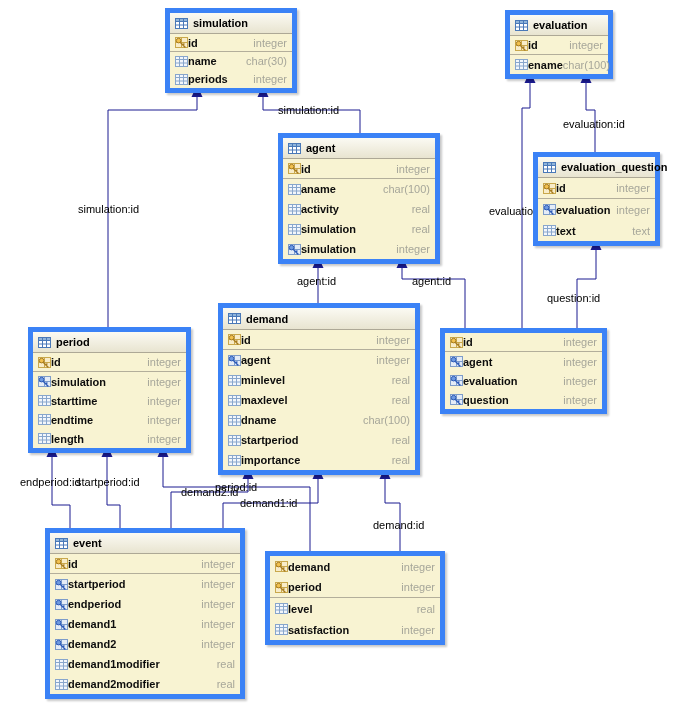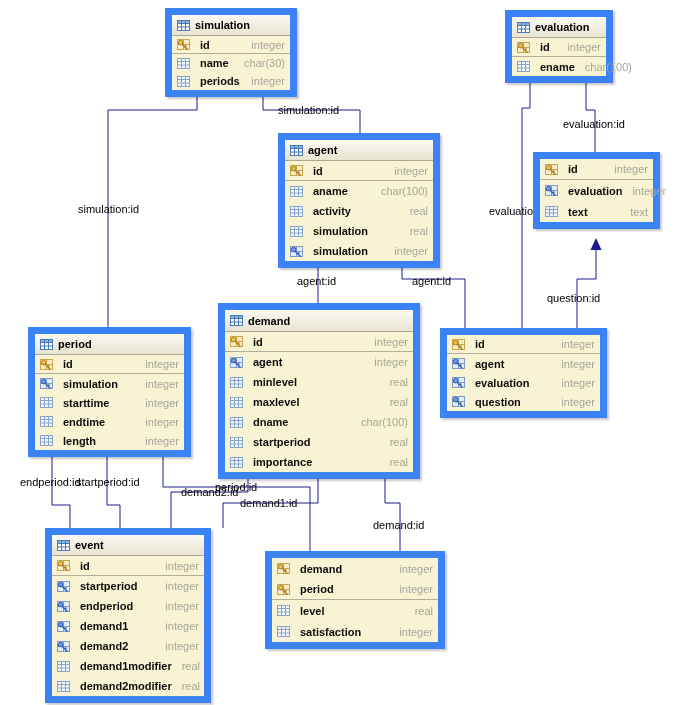--- a/index.html
+++ b/index.html
@@ -4,33 +4,33 @@
 <style>
   html,body{margin:0;padding:0;background:#ffffff;}
   #canvas{
     position:relative;width:682px;height:705px;background:#ffffff;
     font-family:"Liberation Sans",sans-serif;overflow:hidden;
   }
   #rel-layer{position:absolute;left:0;top:0;}
   .tbl{
     position:absolute;
     background:#F8F3D2;
-    border:7px solid #3b82f6;
+    border:5px solid #3b82f6;
     box-shadow:2px 2px 2px rgba(0,0,0,0.22);
     box-sizing:border-box;
   }
   .thead{
     display:flex;align-items:center;gap:5px;padding:0 5px;
     background:linear-gradient(#FBFAF3,#E8E4D0);
     border-bottom:1px solid #ada896;
     font-size:11px;font-weight:bold;color:#000;
     white-space:nowrap;box-sizing:border-box;
   }
   .row{
-    display:flex;align-items:center;gap:10px;padding:0 5px;
+    display:flex;align-items:center;gap:0;padding:0 5px;
     font-size:11px;white-space:nowrap;box-sizing:border-box;
   }
   .row.sect-end{border-bottom:1px solid #b3ae9b;}
   .fname{font-weight:bold;color:#0d0d0d;}
   .ftype{margin-left:auto;color:#A6A69A;}
   .icon{display:inline-flex;flex:0 0 auto;line-height:0;}
   text.rel-label{font-family:"Liberation Sans",sans-serif;font-size:11px;fill:#000;}
 </style>
 </head>
 <body>
@@ -269,309 +269,321 @@
             <line x1="0.5" y1="5.5" x2="12.5" y2="5.5" stroke="#7d9cc9"></line>
             <circle cx="3.6" cy="3.6" r="2.3" fill="#6f9ae0" stroke="#2d5bb8"></circle>
             <path d="M5.2 5.2 L10.4 10.4 M8 8 L9.4 6.6" stroke="#2d5bb8" stroke-width="1.4" fill="none"></path>
           </svg>
         </span>
         <span class="fname">simulation</span>
         <span class="ftype">integer</span>
       </div>
     </div>
     <div class="tbl" style="left: 533px; top: 152px; width: 127px;">
-      <div class="row sect-end" style="height:21px">
-        <span class="icon">
-          <svg width="13" height="11" viewBox="0 0 13 11">
-            <rect x="0.5" y="0.5" width="12" height="10" fill="#f8ecc8" stroke="#c9a84c"></rect>
-            <line x1="6.5" y1="0.5" x2="6.5" y2="10.5" stroke="#c9a84c"></line>
-            <line x1="0.5" y1="5.5" x2="12.5" y2="5.5" stroke="#c9a84c"></line>
-            <circle cx="3.6" cy="3.6" r="2.3" fill="#f2c14e" stroke="#a87c1f"></circle>
-            <path d="M5.2 5.2 L10.4 10.4 M8 8 L9.4 6.6" stroke="#a87c1f" stroke-width="1.4" fill="none"></path>
-          </svg>
-        </span>
-        <span class="fname">id</span>
-        <span class="ftype">integer</span>
-      </div>
-      <div class="row" style="height:21px">
-        <span class="icon">
-          <svg width="13" height="11" viewBox="0 0 13 11">
-            <rect x="0.5" y="0.5" width="12" height="10" fill="#e4ecf7" stroke="#7d9cc9"></rect>
-            <line x1="6.5" y1="0.5" x2="6.5" y2="10.5" stroke="#7d9cc9"></line>
-            <line x1="0.5" y1="5.5" x2="12.5" y2="5.5" stroke="#7d9cc9"></line>
-            <circle cx="3.6" cy="3.6" r="2.3" fill="#6f9ae0" stroke="#2d5bb8"></circle>
-            <path d="M5.2 5.2 L10.4 10.4 M8 8 L9.4 6.6" stroke="#2d5bb8" stroke-width="1.4" fill="none"></path>
-          </svg>
-        </span>
-        <span class="fname">evaluation</span>
-        <span class="ftype">integer</span>
-      </div>
-      <div class="row" style="height:21px">
-        <span class="icon">
-          <svg width="13" height="11" viewBox="0 0 13 11">
-            <rect x="0.5" y="0.5" width="12" height="10" fill="#f2f6fb" stroke="#88a6cc"></rect>
-            <line x1="4.5" y1="0.5" x2="4.5" y2="10.5" stroke="#88a6cc"></line>
-            <line x1="8.5" y1="0.5" x2="8.5" y2="10.5" stroke="#88a6cc"></line>
-            <line x1="0.5" y1="3.5" x2="12.5" y2="3.5" stroke="#88a6cc"></line>
-            <line x1="0.5" y1="7" x2="12.5" y2="7" stroke="#88a6cc"></line>
-          </svg>
-        </span>
-        <span class="fname">text</span>
-        <span class="ftype">text</span>
-      </div>
-    </div>
-    <div class="tbl" style="left: 28px; top: 327px; width: 163px;">
       <div class="thead" style="height:21px">
         <span class="icon">
           <svg width="13" height="11" viewBox="0 0 13 11">
             <rect x="0.5" y="0.5" width="12" height="10" fill="#ffffff" stroke="#4a79b8"></rect>
             <rect x="0.5" y="0.5" width="12" height="3" fill="#8fb4da" stroke="#4a79b8"></rect>
             <line x1="4.5" y1="0.5" x2="4.5" y2="10.5" stroke="#4a79b8"></line>
             <line x1="8.5" y1="0.5" x2="8.5" y2="10.5" stroke="#4a79b8"></line>
             <line x1="0.5" y1="7" x2="12.5" y2="7" stroke="#4a79b8"></line>
           </svg>
         </span>
-        <span>period</span>
-      </div>
-      <div class="row sect-end" style="height:19px">
+        <span>evaluation_question</span>
+      </div>
+      <div class="row sect-end" style="height:21px">
         <span class="icon">
           <svg width="13" height="11" viewBox="0 0 13 11">
             <rect x="0.5" y="0.5" width="12" height="10" fill="#f8ecc8" stroke="#c9a84c"></rect>
             <line x1="6.5" y1="0.5" x2="6.5" y2="10.5" stroke="#c9a84c"></line>
             <line x1="0.5" y1="5.5" x2="12.5" y2="5.5" stroke="#c9a84c"></line>
             <circle cx="3.6" cy="3.6" r="2.3" fill="#f2c14e" stroke="#a87c1f"></circle>
             <path d="M5.2 5.2 L10.4 10.4 M8 8 L9.4 6.6" stroke="#a87c1f" stroke-width="1.4" fill="none"></path>
           </svg>
         </span>
         <span class="fname">id</span>
         <span class="ftype">integer</span>
       </div>
-      <div class="row" style="height:19px">
-        <span class="icon">
-          <svg width="13" height="11" viewBox="0 0 13 11">
-            <rect x="0.5" y="0.5" width="12" height="10" fill="#e4ecf7" stroke="#7d9cc9"></rect>
-            <line x1="6.5" y1="0.5" x2="6.5" y2="10.5" stroke="#7d9cc9"></line>
-            <line x1="0.5" y1="5.5" x2="12.5" y2="5.5" stroke="#7d9cc9"></line>
-            <circle cx="3.6" cy="3.6" r="2.3" fill="#6f9ae0" stroke="#2d5bb8"></circle>
-            <path d="M5.2 5.2 L10.4 10.4 M8 8 L9.4 6.6" stroke="#2d5bb8" stroke-width="1.4" fill="none"></path>
-          </svg>
-        </span>
-        <span class="fname">simulation</span>
-        <span class="ftype">integer</span>
-      </div>
-      <div class="row" style="height:19px">
-        <span class="icon">
-          <svg width="13" height="11" viewBox="0 0 13 11">
-            <rect x="0.5" y="0.5" width="12" height="10" fill="#f2f6fb" stroke="#88a6cc"></rect>
-            <line x1="4.5" y1="0.5" x2="4.5" y2="10.5" stroke="#88a6cc"></line>
-            <line x1="8.5" y1="0.5" x2="8.5" y2="10.5" stroke="#88a6cc"></line>
-            <line x1="0.5" y1="3.5" x2="12.5" y2="3.5" stroke="#88a6cc"></line>
-            <line x1="0.5" y1="7" x2="12.5" y2="7" stroke="#88a6cc"></line>
-          </svg>
-        </span>
-        <span class="fname">starttime</span>
-        <span class="ftype">integer</span>
-      </div>
-      <div class="row" style="height:19px">
-        <span class="icon">
-          <svg width="13" height="11" viewBox="0 0 13 11">
-            <rect x="0.5" y="0.5" width="12" height="10" fill="#f2f6fb" stroke="#88a6cc"></rect>
-            <line x1="4.5" y1="0.5" x2="4.5" y2="10.5" stroke="#88a6cc"></line>
-            <line x1="8.5" y1="0.5" x2="8.5" y2="10.5" stroke="#88a6cc"></line>
-            <line x1="0.5" y1="3.5" x2="12.5" y2="3.5" stroke="#88a6cc"></line>
-            <line x1="0.5" y1="7" x2="12.5" y2="7" stroke="#88a6cc"></line>
-          </svg>
-        </span>
-        <span class="fname">endtime</span>
-        <span class="ftype">integer</span>
-      </div>
-      <div class="row" style="height:19px">
-        <span class="icon">
-          <svg width="13" height="11" viewBox="0 0 13 11">
-            <rect x="0.5" y="0.5" width="12" height="10" fill="#f2f6fb" stroke="#88a6cc"></rect>
-            <line x1="4.5" y1="0.5" x2="4.5" y2="10.5" stroke="#88a6cc"></line>
-            <line x1="8.5" y1="0.5" x2="8.5" y2="10.5" stroke="#88a6cc"></line>
-            <line x1="0.5" y1="3.5" x2="12.5" y2="3.5" stroke="#88a6cc"></line>
-            <line x1="0.5" y1="7" x2="12.5" y2="7" stroke="#88a6cc"></line>
-          </svg>
-        </span>
-        <span class="fname">length</span>
-        <span class="ftype">integer</span>
-      </div>
-    </div>
-    <div class="tbl" style="left: 218px; top: 303px; width: 202px;">
-      <div class="thead" style="height:22px">
+      <div class="row" style="height:21px">
+        <span class="icon">
+          <svg width="13" height="11" viewBox="0 0 13 11">
+            <rect x="0.5" y="0.5" width="12" height="10" fill="#e4ecf7" stroke="#7d9cc9"></rect>
+            <line x1="6.5" y1="0.5" x2="6.5" y2="10.5" stroke="#7d9cc9"></line>
+            <line x1="0.5" y1="5.5" x2="12.5" y2="5.5" stroke="#7d9cc9"></line>
+            <circle cx="3.6" cy="3.6" r="2.3" fill="#6f9ae0" stroke="#2d5bb8"></circle>
+            <path d="M5.2 5.2 L10.4 10.4 M8 8 L9.4 6.6" stroke="#2d5bb8" stroke-width="1.4" fill="none"></path>
+          </svg>
+        </span>
+        <span class="fname">evaluation</span>
+        <span class="ftype">integer</span>
+      </div>
+      <div class="row" style="height:21px">
+        <span class="icon">
+          <svg width="13" height="11" viewBox="0 0 13 11">
+            <rect x="0.5" y="0.5" width="12" height="10" fill="#f2f6fb" stroke="#88a6cc"></rect>
+            <line x1="4.5" y1="0.5" x2="4.5" y2="10.5" stroke="#88a6cc"></line>
+            <line x1="8.5" y1="0.5" x2="8.5" y2="10.5" stroke="#88a6cc"></line>
+            <line x1="0.5" y1="3.5" x2="12.5" y2="3.5" stroke="#88a6cc"></line>
+            <line x1="0.5" y1="7" x2="12.5" y2="7" stroke="#88a6cc"></line>
+          </svg>
+        </span>
+        <span class="fname">text</span>
+        <span class="ftype">text</span>
+      </div>
+    </div>
+    <div class="tbl" style="left: 28px; top: 327px; width: 163px;">
+      <div class="thead" style="height:21px">
         <span class="icon">
           <svg width="13" height="11" viewBox="0 0 13 11">
             <rect x="0.5" y="0.5" width="12" height="10" fill="#ffffff" stroke="#4a79b8"></rect>
             <rect x="0.5" y="0.5" width="12" height="3" fill="#8fb4da" stroke="#4a79b8"></rect>
             <line x1="4.5" y1="0.5" x2="4.5" y2="10.5" stroke="#4a79b8"></line>
             <line x1="8.5" y1="0.5" x2="8.5" y2="10.5" stroke="#4a79b8"></line>
             <line x1="0.5" y1="7" x2="12.5" y2="7" stroke="#4a79b8"></line>
           </svg>
         </span>
-        <span>demand</span>
-      </div>
-      <div class="row sect-end" style="height:20px">
+        <span>period</span>
+      </div>
+      <div class="row sect-end" style="height:19px">
         <span class="icon">
           <svg width="13" height="11" viewBox="0 0 13 11">
             <rect x="0.5" y="0.5" width="12" height="10" fill="#f8ecc8" stroke="#c9a84c"></rect>
             <line x1="6.5" y1="0.5" x2="6.5" y2="10.5" stroke="#c9a84c"></line>
             <line x1="0.5" y1="5.5" x2="12.5" y2="5.5" stroke="#c9a84c"></line>
             <circle cx="3.6" cy="3.6" r="2.3" fill="#f2c14e" stroke="#a87c1f"></circle>
             <path d="M5.2 5.2 L10.4 10.4 M8 8 L9.4 6.6" stroke="#a87c1f" stroke-width="1.4" fill="none"></path>
           </svg>
         </span>
         <span class="fname">id</span>
         <span class="ftype">integer</span>
       </div>
-      <div class="row" style="height:20px">
-        <span class="icon">
-          <svg width="13" height="11" viewBox="0 0 13 11">
-            <rect x="0.5" y="0.5" width="12" height="10" fill="#e4ecf7" stroke="#7d9cc9"></rect>
-            <line x1="6.5" y1="0.5" x2="6.5" y2="10.5" stroke="#7d9cc9"></line>
-            <line x1="0.5" y1="5.5" x2="12.5" y2="5.5" stroke="#7d9cc9"></line>
-            <circle cx="3.6" cy="3.6" r="2.3" fill="#6f9ae0" stroke="#2d5bb8"></circle>
-            <path d="M5.2 5.2 L10.4 10.4 M8 8 L9.4 6.6" stroke="#2d5bb8" stroke-width="1.4" fill="none"></path>
-          </svg>
-        </span>
-        <span class="fname">agent</span>
-        <span class="ftype">integer</span>
-      </div>
-      <div class="row" style="height:20px">
-        <span class="icon">
-          <svg width="13" height="11" viewBox="0 0 13 11">
-            <rect x="0.5" y="0.5" width="12" height="10" fill="#f2f6fb" stroke="#88a6cc"></rect>
-            <line x1="4.5" y1="0.5" x2="4.5" y2="10.5" stroke="#88a6cc"></line>
-            <line x1="8.5" y1="0.5" x2="8.5" y2="10.5" stroke="#88a6cc"></line>
-            <line x1="0.5" y1="3.5" x2="12.5" y2="3.5" stroke="#88a6cc"></line>
-            <line x1="0.5" y1="7" x2="12.5" y2="7" stroke="#88a6cc"></line>
-          </svg>
-        </span>
-        <span class="fname">minlevel</span>
-        <span class="ftype">real</span>
-      </div>
-      <div class="row" style="height:20px">
-        <span class="icon">
-          <svg width="13" height="11" viewBox="0 0 13 11">
-            <rect x="0.5" y="0.5" width="12" height="10" fill="#f2f6fb" stroke="#88a6cc"></rect>
-            <line x1="4.5" y1="0.5" x2="4.5" y2="10.5" stroke="#88a6cc"></line>
-            <line x1="8.5" y1="0.5" x2="8.5" y2="10.5" stroke="#88a6cc"></line>
-            <line x1="0.5" y1="3.5" x2="12.5" y2="3.5" stroke="#88a6cc"></line>
-            <line x1="0.5" y1="7" x2="12.5" y2="7" stroke="#88a6cc"></line>
-          </svg>
-        </span>
-        <span class="fname">maxlevel</span>
-        <span class="ftype">real</span>
-      </div>
-      <div class="row" style="height:20px">
-        <span class="icon">
-          <svg width="13" height="11" viewBox="0 0 13 11">
-            <rect x="0.5" y="0.5" width="12" height="10" fill="#f2f6fb" stroke="#88a6cc"></rect>
-            <line x1="4.5" y1="0.5" x2="4.5" y2="10.5" stroke="#88a6cc"></line>
-            <line x1="8.5" y1="0.5" x2="8.5" y2="10.5" stroke="#88a6cc"></line>
-            <line x1="0.5" y1="3.5" x2="12.5" y2="3.5" stroke="#88a6cc"></line>
-            <line x1="0.5" y1="7" x2="12.5" y2="7" stroke="#88a6cc"></line>
-          </svg>
-        </span>
-        <span class="fname">dname</span>
-        <span class="ftype">char(100)</span>
-      </div>
-      <div class="row" style="height:20px">
-        <span class="icon">
-          <svg width="13" height="11" viewBox="0 0 13 11">
-            <rect x="0.5" y="0.5" width="12" height="10" fill="#f2f6fb" stroke="#88a6cc"></rect>
-            <line x1="4.5" y1="0.5" x2="4.5" y2="10.5" stroke="#88a6cc"></line>
-            <line x1="8.5" y1="0.5" x2="8.5" y2="10.5" stroke="#88a6cc"></line>
-            <line x1="0.5" y1="3.5" x2="12.5" y2="3.5" stroke="#88a6cc"></line>
-            <line x1="0.5" y1="7" x2="12.5" y2="7" stroke="#88a6cc"></line>
-          </svg>
-        </span>
-        <span class="fname">startperiod</span>
-        <span class="ftype">real</span>
-      </div>
-      <div class="row" style="height:20px">
-        <span class="icon">
-          <svg width="13" height="11" viewBox="0 0 13 11">
-            <rect x="0.5" y="0.5" width="12" height="10" fill="#f2f6fb" stroke="#88a6cc"></rect>
-            <line x1="4.5" y1="0.5" x2="4.5" y2="10.5" stroke="#88a6cc"></line>
-            <line x1="8.5" y1="0.5" x2="8.5" y2="10.5" stroke="#88a6cc"></line>
-            <line x1="0.5" y1="3.5" x2="12.5" y2="3.5" stroke="#88a6cc"></line>
-            <line x1="0.5" y1="7" x2="12.5" y2="7" stroke="#88a6cc"></line>
-          </svg>
-        </span>
-        <span class="fname">importance</span>
-        <span class="ftype">real</span>
-      </div>
-    </div>
-    <div class="tbl" style="left: 440px; top: 328px; width: 167px;">
-      <div class="row sect-end" style="height:19px">
-        <span class="icon">
-          <svg width="13" height="11" viewBox="0 0 13 11">
-            <rect x="0.5" y="0.5" width="12" height="10" fill="#f8ecc8" stroke="#c9a84c"></rect>
-            <line x1="6.5" y1="0.5" x2="6.5" y2="10.5" stroke="#c9a84c"></line>
-            <line x1="0.5" y1="5.5" x2="12.5" y2="5.5" stroke="#c9a84c"></line>
-            <circle cx="3.6" cy="3.6" r="2.3" fill="#f2c14e" stroke="#a87c1f"></circle>
-            <path d="M5.2 5.2 L10.4 10.4 M8 8 L9.4 6.6" stroke="#a87c1f" stroke-width="1.4" fill="none"></path>
-          </svg>
-        </span>
-        <span class="fname">id</span>
-        <span class="ftype">integer</span>
-      </div>
       <div class="row" style="height:19px">
         <span class="icon">
           <svg width="13" height="11" viewBox="0 0 13 11">
             <rect x="0.5" y="0.5" width="12" height="10" fill="#e4ecf7" stroke="#7d9cc9"></rect>
             <line x1="6.5" y1="0.5" x2="6.5" y2="10.5" stroke="#7d9cc9"></line>
             <line x1="0.5" y1="5.5" x2="12.5" y2="5.5" stroke="#7d9cc9"></line>
             <circle cx="3.6" cy="3.6" r="2.3" fill="#6f9ae0" stroke="#2d5bb8"></circle>
             <path d="M5.2 5.2 L10.4 10.4 M8 8 L9.4 6.6" stroke="#2d5bb8" stroke-width="1.4" fill="none"></path>
           </svg>
         </span>
-        <span class="fname">agent</span>
+        <span class="fname">simulation</span>
         <span class="ftype">integer</span>
       </div>
       <div class="row" style="height:19px">
         <span class="icon">
           <svg width="13" height="11" viewBox="0 0 13 11">
-            <rect x="0.5" y="0.5" width="12" height="10" fill="#e4ecf7" stroke="#7d9cc9"></rect>
-            <line x1="6.5" y1="0.5" x2="6.5" y2="10.5" stroke="#7d9cc9"></line>
-            <line x1="0.5" y1="5.5" x2="12.5" y2="5.5" stroke="#7d9cc9"></line>
-            <circle cx="3.6" cy="3.6" r="2.3" fill="#6f9ae0" stroke="#2d5bb8"></circle>
-            <path d="M5.2 5.2 L10.4 10.4 M8 8 L9.4 6.6" stroke="#2d5bb8" stroke-width="1.4" fill="none"></path>
-          </svg>
-        </span>
-        <span class="fname">evaluation</span>
+            <rect x="0.5" y="0.5" width="12" height="10" fill="#f2f6fb" stroke="#88a6cc"></rect>
+            <line x1="4.5" y1="0.5" x2="4.5" y2="10.5" stroke="#88a6cc"></line>
+            <line x1="8.5" y1="0.5" x2="8.5" y2="10.5" stroke="#88a6cc"></line>
+            <line x1="0.5" y1="3.5" x2="12.5" y2="3.5" stroke="#88a6cc"></line>
+            <line x1="0.5" y1="7" x2="12.5" y2="7" stroke="#88a6cc"></line>
+          </svg>
+        </span>
+        <span class="fname">starttime</span>
         <span class="ftype">integer</span>
       </div>
       <div class="row" style="height:19px">
         <span class="icon">
           <svg width="13" height="11" viewBox="0 0 13 11">
-            <rect x="0.5" y="0.5" width="12" height="10" fill="#e4ecf7" stroke="#7d9cc9"></rect>
-            <line x1="6.5" y1="0.5" x2="6.5" y2="10.5" stroke="#7d9cc9"></line>
-            <line x1="0.5" y1="5.5" x2="12.5" y2="5.5" stroke="#7d9cc9"></line>
-            <circle cx="3.6" cy="3.6" r="2.3" fill="#6f9ae0" stroke="#2d5bb8"></circle>
-            <path d="M5.2 5.2 L10.4 10.4 M8 8 L9.4 6.6" stroke="#2d5bb8" stroke-width="1.4" fill="none"></path>
-          </svg>
-        </span>
-        <span class="fname">question</span>
-        <span class="ftype">integer</span>
-      </div>
-    </div>
-    <div class="tbl" style="left: 45px; top: 528px; width: 166px;">
-      <div class="thead" style="height:21px">
+            <rect x="0.5" y="0.5" width="12" height="10" fill="#f2f6fb" stroke="#88a6cc"></rect>
+            <line x1="4.5" y1="0.5" x2="4.5" y2="10.5" stroke="#88a6cc"></line>
+            <line x1="8.5" y1="0.5" x2="8.5" y2="10.5" stroke="#88a6cc"></line>
+            <line x1="0.5" y1="3.5" x2="12.5" y2="3.5" stroke="#88a6cc"></line>
+            <line x1="0.5" y1="7" x2="12.5" y2="7" stroke="#88a6cc"></line>
+          </svg>
+        </span>
+        <span class="fname">endtime</span>
+        <span class="ftype">integer</span>
+      </div>
+      <div class="row" style="height:19px">
+        <span class="icon">
+          <svg width="13" height="11" viewBox="0 0 13 11">
+            <rect x="0.5" y="0.5" width="12" height="10" fill="#f2f6fb" stroke="#88a6cc"></rect>
+            <line x1="4.5" y1="0.5" x2="4.5" y2="10.5" stroke="#88a6cc"></line>
+            <line x1="8.5" y1="0.5" x2="8.5" y2="10.5" stroke="#88a6cc"></line>
+            <line x1="0.5" y1="3.5" x2="12.5" y2="3.5" stroke="#88a6cc"></line>
+            <line x1="0.5" y1="7" x2="12.5" y2="7" stroke="#88a6cc"></line>
+          </svg>
+        </span>
+        <span class="fname">length</span>
+        <span class="ftype">integer</span>
+      </div>
+    </div>
+    <div class="tbl" style="left: 218px; top: 303px; width: 202px;">
+      <div class="thead" style="height:22px">
         <span class="icon">
           <svg width="13" height="11" viewBox="0 0 13 11">
             <rect x="0.5" y="0.5" width="12" height="10" fill="#ffffff" stroke="#4a79b8"></rect>
             <rect x="0.5" y="0.5" width="12" height="3" fill="#8fb4da" stroke="#4a79b8"></rect>
             <line x1="4.5" y1="0.5" x2="4.5" y2="10.5" stroke="#4a79b8"></line>
             <line x1="8.5" y1="0.5" x2="8.5" y2="10.5" stroke="#4a79b8"></line>
             <line x1="0.5" y1="7" x2="12.5" y2="7" stroke="#4a79b8"></line>
           </svg>
         </span>
+        <span>demand</span>
+      </div>
+      <div class="row sect-end" style="height:20px">
+        <span class="icon">
+          <svg width="13" height="11" viewBox="0 0 13 11">
+            <rect x="0.5" y="0.5" width="12" height="10" fill="#f8ecc8" stroke="#c9a84c"></rect>
+            <line x1="6.5" y1="0.5" x2="6.5" y2="10.5" stroke="#c9a84c"></line>
+            <line x1="0.5" y1="5.5" x2="12.5" y2="5.5" stroke="#c9a84c"></line>
+            <circle cx="3.6" cy="3.6" r="2.3" fill="#f2c14e" stroke="#a87c1f"></circle>
+            <path d="M5.2 5.2 L10.4 10.4 M8 8 L9.4 6.6" stroke="#a87c1f" stroke-width="1.4" fill="none"></path>
+          </svg>
+        </span>
+        <span class="fname">id</span>
+        <span class="ftype">integer</span>
+      </div>
+      <div class="row" style="height:20px">
+        <span class="icon">
+          <svg width="13" height="11" viewBox="0 0 13 11">
+            <rect x="0.5" y="0.5" width="12" height="10" fill="#e4ecf7" stroke="#7d9cc9"></rect>
+            <line x1="6.5" y1="0.5" x2="6.5" y2="10.5" stroke="#7d9cc9"></line>
+            <line x1="0.5" y1="5.5" x2="12.5" y2="5.5" stroke="#7d9cc9"></line>
+            <circle cx="3.6" cy="3.6" r="2.3" fill="#6f9ae0" stroke="#2d5bb8"></circle>
+            <path d="M5.2 5.2 L10.4 10.4 M8 8 L9.4 6.6" stroke="#2d5bb8" stroke-width="1.4" fill="none"></path>
+          </svg>
+        </span>
+        <span class="fname">agent</span>
+        <span class="ftype">integer</span>
+      </div>
+      <div class="row" style="height:20px">
+        <span class="icon">
+          <svg width="13" height="11" viewBox="0 0 13 11">
+            <rect x="0.5" y="0.5" width="12" height="10" fill="#f2f6fb" stroke="#88a6cc"></rect>
+            <line x1="4.5" y1="0.5" x2="4.5" y2="10.5" stroke="#88a6cc"></line>
+            <line x1="8.5" y1="0.5" x2="8.5" y2="10.5" stroke="#88a6cc"></line>
+            <line x1="0.5" y1="3.5" x2="12.5" y2="3.5" stroke="#88a6cc"></line>
+            <line x1="0.5" y1="7" x2="12.5" y2="7" stroke="#88a6cc"></line>
+          </svg>
+        </span>
+        <span class="fname">minlevel</span>
+        <span class="ftype">real</span>
+      </div>
+      <div class="row" style="height:20px">
+        <span class="icon">
+          <svg width="13" height="11" viewBox="0 0 13 11">
+            <rect x="0.5" y="0.5" width="12" height="10" fill="#f2f6fb" stroke="#88a6cc"></rect>
+            <line x1="4.5" y1="0.5" x2="4.5" y2="10.5" stroke="#88a6cc"></line>
+            <line x1="8.5" y1="0.5" x2="8.5" y2="10.5" stroke="#88a6cc"></line>
+            <line x1="0.5" y1="3.5" x2="12.5" y2="3.5" stroke="#88a6cc"></line>
+            <line x1="0.5" y1="7" x2="12.5" y2="7" stroke="#88a6cc"></line>
+          </svg>
+        </span>
+        <span class="fname">maxlevel</span>
+        <span class="ftype">real</span>
+      </div>
+      <div class="row" style="height:20px">
+        <span class="icon">
+          <svg width="13" height="11" viewBox="0 0 13 11">
+            <rect x="0.5" y="0.5" width="12" height="10" fill="#f2f6fb" stroke="#88a6cc"></rect>
+            <line x1="4.5" y1="0.5" x2="4.5" y2="10.5" stroke="#88a6cc"></line>
+            <line x1="8.5" y1="0.5" x2="8.5" y2="10.5" stroke="#88a6cc"></line>
+            <line x1="0.5" y1="3.5" x2="12.5" y2="3.5" stroke="#88a6cc"></line>
+            <line x1="0.5" y1="7" x2="12.5" y2="7" stroke="#88a6cc"></line>
+          </svg>
+        </span>
+        <span class="fname">dname</span>
+        <span class="ftype">char(100)</span>
+      </div>
+      <div class="row" style="height:20px">
+        <span class="icon">
+          <svg width="13" height="11" viewBox="0 0 13 11">
+            <rect x="0.5" y="0.5" width="12" height="10" fill="#f2f6fb" stroke="#88a6cc"></rect>
+            <line x1="4.5" y1="0.5" x2="4.5" y2="10.5" stroke="#88a6cc"></line>
+            <line x1="8.5" y1="0.5" x2="8.5" y2="10.5" stroke="#88a6cc"></line>
+            <line x1="0.5" y1="3.5" x2="12.5" y2="3.5" stroke="#88a6cc"></line>
+            <line x1="0.5" y1="7" x2="12.5" y2="7" stroke="#88a6cc"></line>
+          </svg>
+        </span>
+        <span class="fname">startperiod</span>
+        <span class="ftype">real</span>
+      </div>
+      <div class="row" style="height:20px">
+        <span class="icon">
+          <svg width="13" height="11" viewBox="0 0 13 11">
+            <rect x="0.5" y="0.5" width="12" height="10" fill="#f2f6fb" stroke="#88a6cc"></rect>
+            <line x1="4.5" y1="0.5" x2="4.5" y2="10.5" stroke="#88a6cc"></line>
+            <line x1="8.5" y1="0.5" x2="8.5" y2="10.5" stroke="#88a6cc"></line>
+            <line x1="0.5" y1="3.5" x2="12.5" y2="3.5" stroke="#88a6cc"></line>
+            <line x1="0.5" y1="7" x2="12.5" y2="7" stroke="#88a6cc"></line>
+          </svg>
+        </span>
+        <span class="fname">importance</span>
+        <span class="ftype">real</span>
+      </div>
+    </div>
+    <div class="tbl" style="left: 440px; top: 328px; width: 167px;">
+      <div class="row sect-end" style="height:19px">
+        <span class="icon">
+          <svg width="13" height="11" viewBox="0 0 13 11">
+            <rect x="0.5" y="0.5" width="12" height="10" fill="#f8ecc8" stroke="#c9a84c"></rect>
+            <line x1="6.5" y1="0.5" x2="6.5" y2="10.5" stroke="#c9a84c"></line>
+            <line x1="0.5" y1="5.5" x2="12.5" y2="5.5" stroke="#c9a84c"></line>
+            <circle cx="3.6" cy="3.6" r="2.3" fill="#f2c14e" stroke="#a87c1f"></circle>
+            <path d="M5.2 5.2 L10.4 10.4 M8 8 L9.4 6.6" stroke="#a87c1f" stroke-width="1.4" fill="none"></path>
+          </svg>
+        </span>
+        <span class="fname">id</span>
+        <span class="ftype">integer</span>
+      </div>
+      <div class="row" style="height:19px">
+        <span class="icon">
+          <svg width="13" height="11" viewBox="0 0 13 11">
+            <rect x="0.5" y="0.5" width="12" height="10" fill="#e4ecf7" stroke="#7d9cc9"></rect>
+            <line x1="6.5" y1="0.5" x2="6.5" y2="10.5" stroke="#7d9cc9"></line>
+            <line x1="0.5" y1="5.5" x2="12.5" y2="5.5" stroke="#7d9cc9"></line>
+            <circle cx="3.6" cy="3.6" r="2.3" fill="#6f9ae0" stroke="#2d5bb8"></circle>
+            <path d="M5.2 5.2 L10.4 10.4 M8 8 L9.4 6.6" stroke="#2d5bb8" stroke-width="1.4" fill="none"></path>
+          </svg>
+        </span>
+        <span class="fname">agent</span>
+        <span class="ftype">integer</span>
+      </div>
+      <div class="row" style="height:19px">
+        <span class="icon">
+          <svg width="13" height="11" viewBox="0 0 13 11">
+            <rect x="0.5" y="0.5" width="12" height="10" fill="#e4ecf7" stroke="#7d9cc9"></rect>
+            <line x1="6.5" y1="0.5" x2="6.5" y2="10.5" stroke="#7d9cc9"></line>
+            <line x1="0.5" y1="5.5" x2="12.5" y2="5.5" stroke="#7d9cc9"></line>
+            <circle cx="3.6" cy="3.6" r="2.3" fill="#6f9ae0" stroke="#2d5bb8"></circle>
+            <path d="M5.2 5.2 L10.4 10.4 M8 8 L9.4 6.6" stroke="#2d5bb8" stroke-width="1.4" fill="none"></path>
+          </svg>
+        </span>
+        <span class="fname">evaluation</span>
+        <span class="ftype">integer</span>
+      </div>
+      <div class="row" style="height:19px">
+        <span class="icon">
+          <svg width="13" height="11" viewBox="0 0 13 11">
+            <rect x="0.5" y="0.5" width="12" height="10" fill="#e4ecf7" stroke="#7d9cc9"></rect>
+            <line x1="6.5" y1="0.5" x2="6.5" y2="10.5" stroke="#7d9cc9"></line>
+            <line x1="0.5" y1="5.5" x2="12.5" y2="5.5" stroke="#7d9cc9"></line>
+            <circle cx="3.6" cy="3.6" r="2.3" fill="#6f9ae0" stroke="#2d5bb8"></circle>
+            <path d="M5.2 5.2 L10.4 10.4 M8 8 L9.4 6.6" stroke="#2d5bb8" stroke-width="1.4" fill="none"></path>
+          </svg>
+        </span>
+        <span class="fname">question</span>
+        <span class="ftype">integer</span>
+      </div>
+    </div>
+    <div class="tbl" style="left: 45px; top: 528px; width: 200px;">
+      <div class="thead" style="height:21px">
+        <span class="icon">
+          <svg width="13" height="11" viewBox="0 0 13 11">
+            <rect x="0.5" y="0.5" width="12" height="10" fill="#ffffff" stroke="#4a79b8"></rect>
+            <rect x="0.5" y="0.5" width="12" height="3" fill="#8fb4da" stroke="#4a79b8"></rect>
+            <line x1="4.5" y1="0.5" x2="4.5" y2="10.5" stroke="#4a79b8"></line>
+            <line x1="8.5" y1="0.5" x2="8.5" y2="10.5" stroke="#4a79b8"></line>
+            <line x1="0.5" y1="7" x2="12.5" y2="7" stroke="#4a79b8"></line>
+          </svg>
+        </span>
         <span>event</span>
       </div>
       <div class="row sect-end" style="height:20px">
         <span class="icon">
           <svg width="13" height="11" viewBox="0 0 13 11">
             <rect x="0.5" y="0.5" width="12" height="10" fill="#f8ecc8" stroke="#c9a84c"></rect>
             <line x1="6.5" y1="0.5" x2="6.5" y2="10.5" stroke="#c9a84c"></line>
             <line x1="0.5" y1="5.5" x2="12.5" y2="5.5" stroke="#c9a84c"></line>
             <circle cx="3.6" cy="3.6" r="2.3" fill="#f2c14e" stroke="#a87c1f"></circle>
             <path d="M5.2 5.2 L10.4 10.4 M8 8 L9.4 6.6" stroke="#a87c1f" stroke-width="1.4" fill="none"></path>

